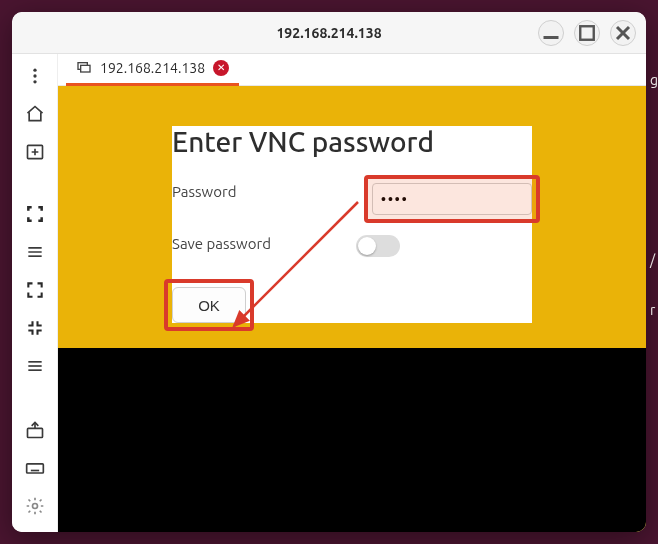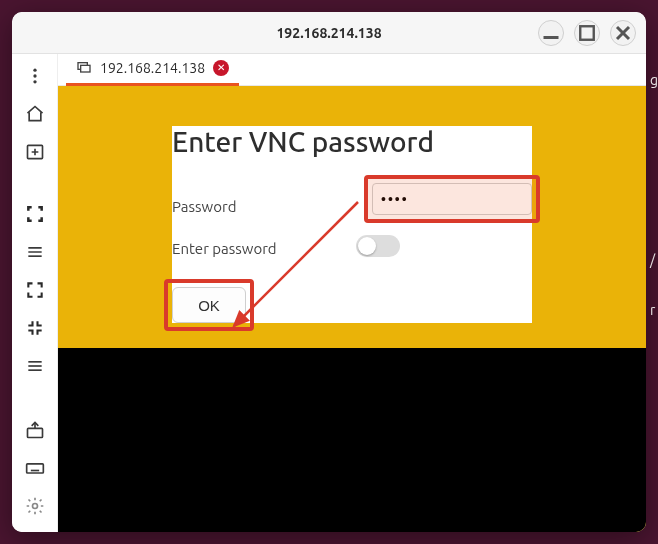--- a/index.html
+++ b/index.html
@@ -107,21 +107,21 @@
   .dialog {
     position: absolute; left: 114px; top: 40px;
     width: 360px;
     background: #fff;
   }
   .dialog h1 {
     font-size: 28px; font-weight: 500; color: #2e2e2e;
     margin-bottom: 26px;
   }
   .row {
-    display: flex; align-items: flex-end; justify-content: space-between;
+    display: flex; align-items: flex-start; justify-content: space-between;
     margin-bottom: 20px;
     font-size: 15px; color: #444;
   }
   .row .label { flex: 1; }
   .pw-wrap {
     position: relative;
     display: inline-flex; align-items: center;
   }
   .pw-input {
     width: 160px; height: 32px;
@@ -308,21 +308,21 @@
 
           <div class="row">
             <span class="label">Password</span>
             <span class="pw-wrap">
               <input class="pw-input" type="text" value="••••" style="">
               <span class="hl-pw"></span>
             </span>
           </div>
 
           <div class="row">
-            <span class="label">Enter password</span>
+            <span class="label">Save password</span>
             <span style="width:176px; display:flex;">
               <span class="toggle">
                 <span class="knob"></span>
               </span>
             </span>
           </div>
 
           <div class="btnrow">
             <span class="ok-wrap">
               <button class="btn">OK</button>

